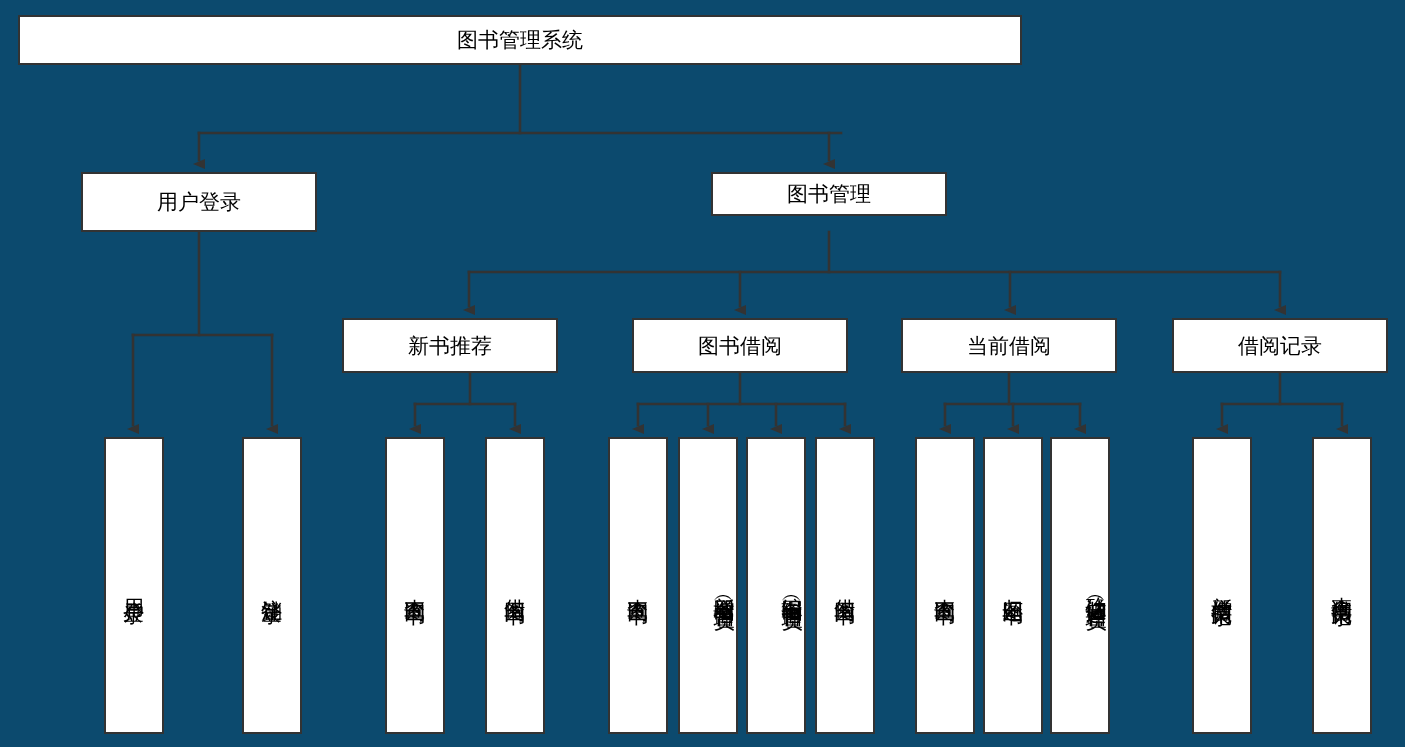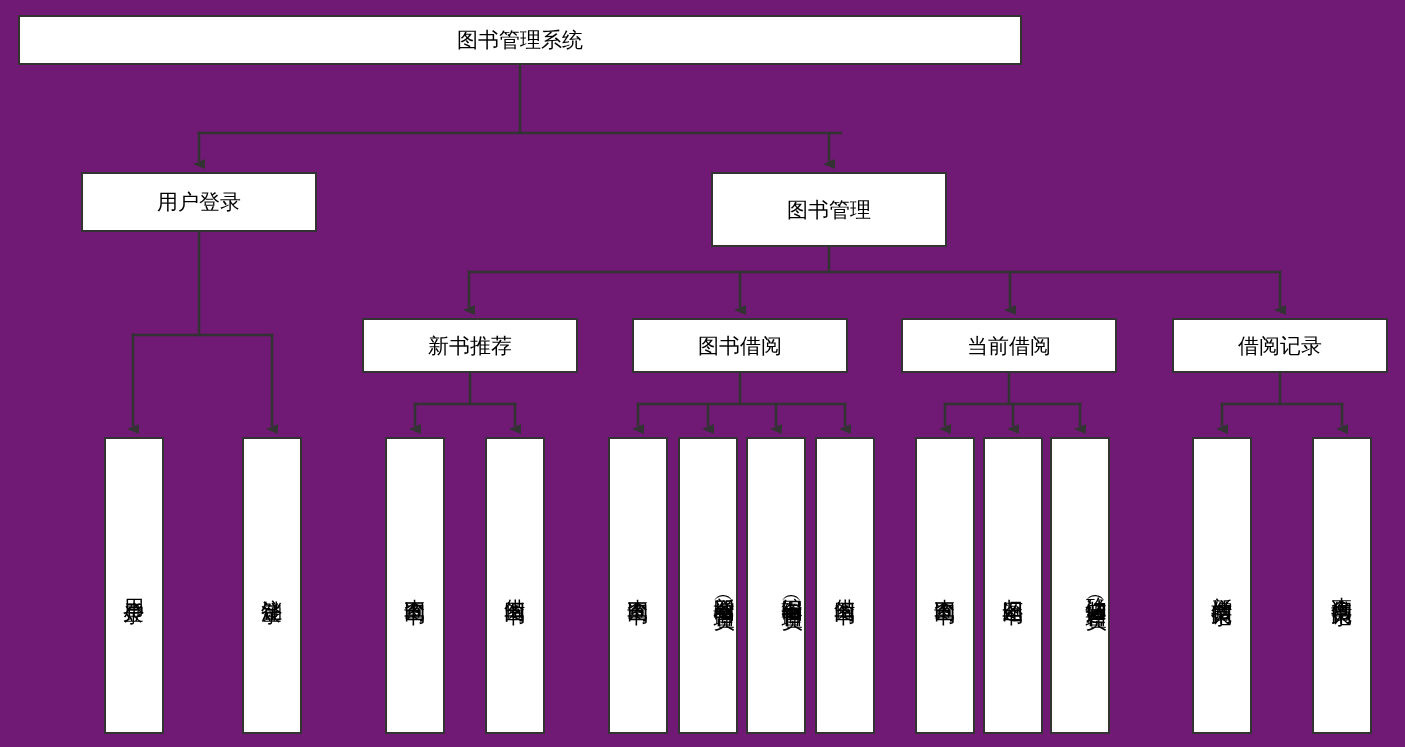--- a/index.html
+++ b/index.html
@@ -7,21 +7,21 @@
     padding: 0;
     background: #ffffff;
   }
   body {
     font-family: "Liberation Sans", "DejaVu Sans", sans-serif;
   }
   #canvas {
     position: relative;
     width: 1405px;
     height: 747px;
-    background: #701a75;
+    background: #0c4a6e;
     overflow: hidden;
   }
   svg#wires {
     position: absolute;
     left: 0;
     top: 0;
     width: 1405px;
     height: 747px;
     pointer-events: none;
   }
@@ -124,25 +124,25 @@
     </g>
   </svg>
 
   <div class="node h" id="n-root" style="left:18px; top:15px; width:1004px; height:50px;">
     <span class="lbl">图书管理系统</span>
   </div>
 
   <div class="node h" style="left:81px; top:172px; width:236px; height:60px;">
     <span class="lbl">用户登录</span>
   </div>
-  <div class="node h" style="left:711px; top:172px; width:236px; height:75px;">
+  <div class="node h" style="left:711px; top:172px; width:236px; height:44px;">
     <span class="lbl">图书管理</span>
   </div>
 
-  <div class="node h" style="left:362px; top:318px; width:216px; height:55px;">
+  <div class="node h" style="left:342px; top:318px; width:216px; height:55px;">
     <span class="lbl">新书推荐</span>
   </div>
   <div class="node h" style="left:901px; top:318px; width:216px; height:55px;">
     <span class="lbl">当前借阅</span>
   </div>
   <div class="node h" style="left:632px; top:318px; width:216px; height:55px;">
     <span class="lbl">图书借阅</span>
   </div>
   <div class="node h" style="left:1172px; top:318px; width:216px; height:55px;">
     <span class="lbl">借阅记录</span>

